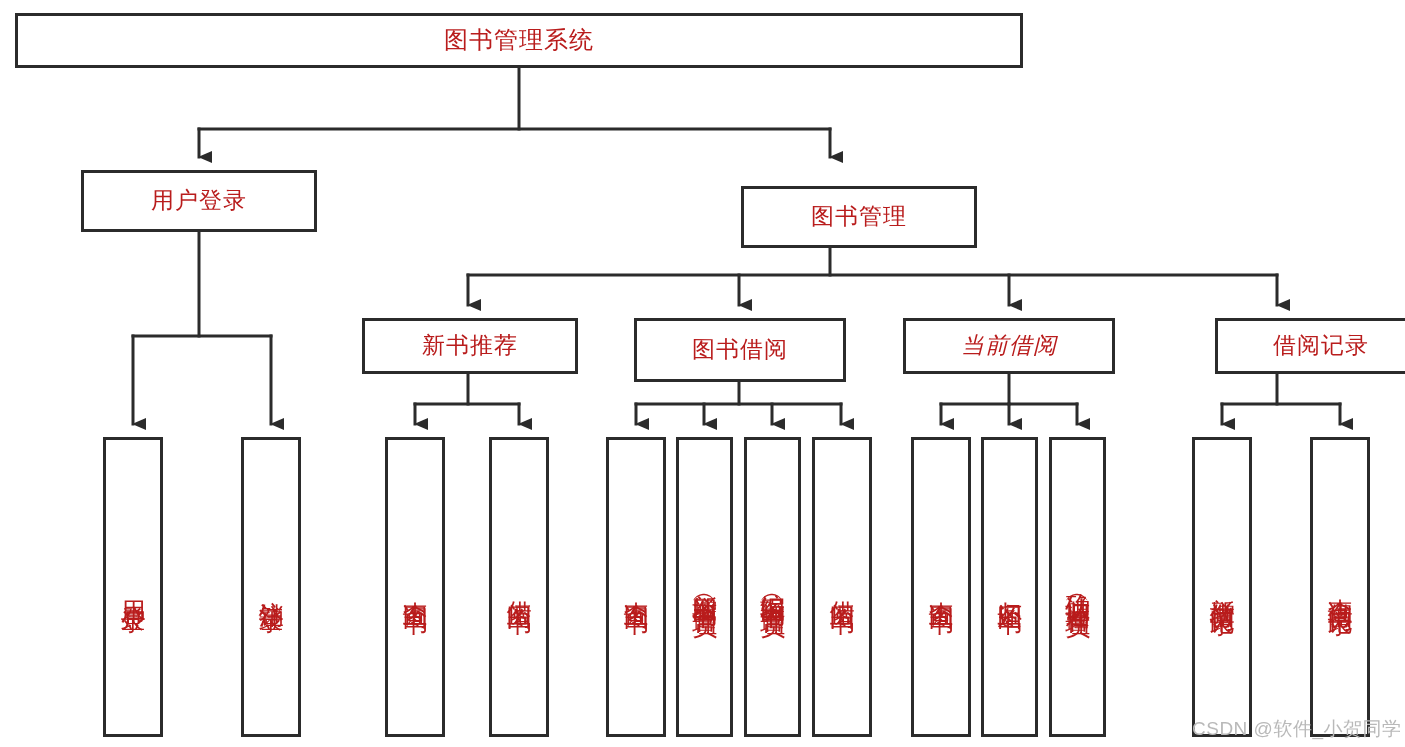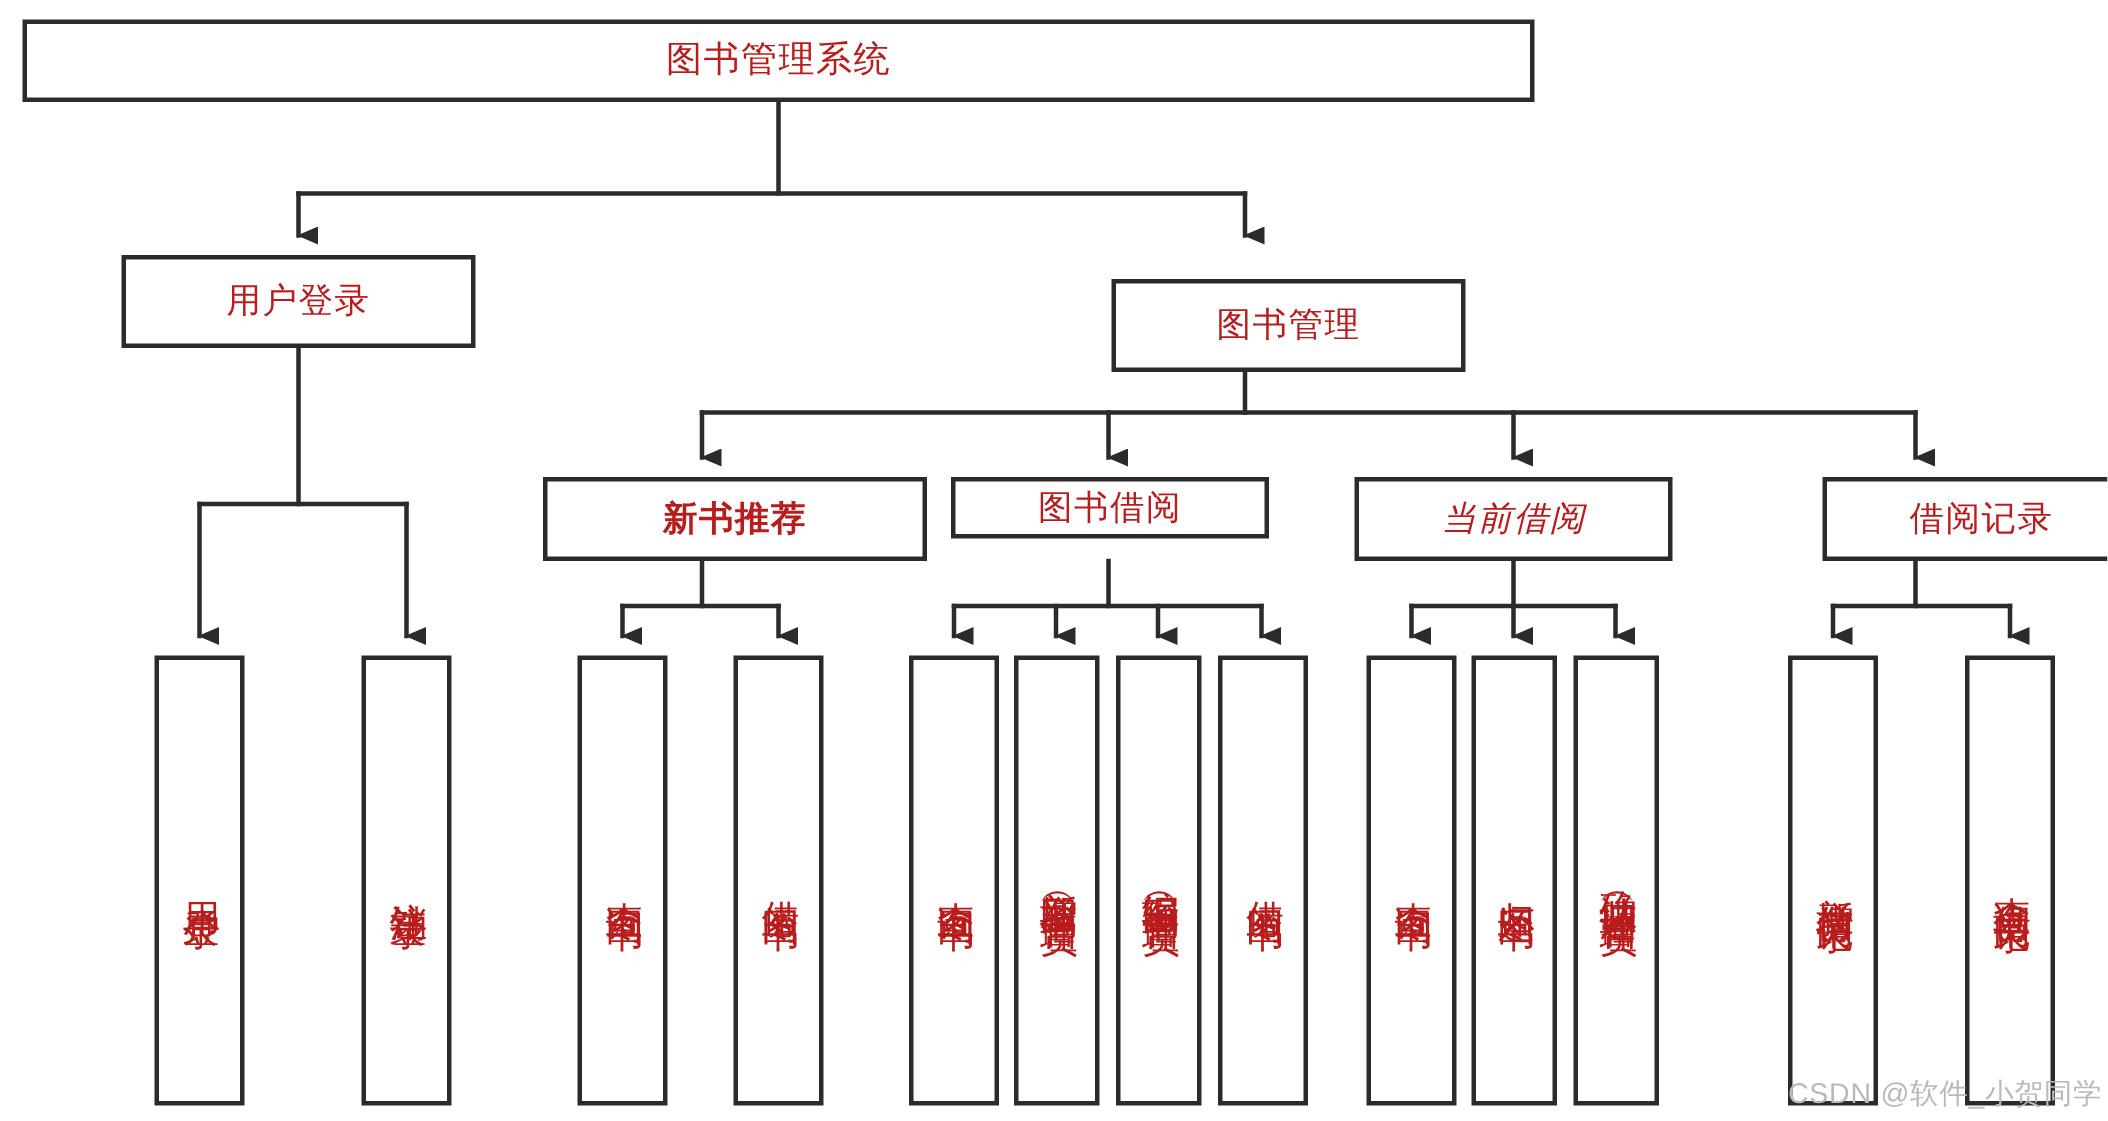--- a/index.html
+++ b/index.html
@@ -122,23 +122,23 @@
       <path d="M1340,404 L1340,424" marker-end="url(#arrow)"></path>
     </g>
   </svg>
 
   <div class="node node-h node-root" style="left:15px; top:13px; width:1008px; height:55px;">图书管理系统</div>
 
   <div class="node node-h" style="left:81px; top:170px; width:236px; height:62px;">用户登录</div>
 
   <div class="node node-h" style="left:741px; top:170px; width:236px; height:62px;margin-top:16px;">图书管理</div>
 
-  <div class="node node-h" style="left:362px; top:318px; width:256px; height:56px;font-weight:bold;">新书推荐</div>
+  <div class="node node-h" style="left:362px; top:318px; width:216px; height:56px;">新书推荐</div>
 
-  <div class="node node-h" style="left:634px; top:318px; width:212px; height:41px;">图书借阅</div>
+  <div class="node node-h" style="left:634px; top:318px; width:212px; height:64px;">图书借阅</div>
 
   <div class="node node-h" style="left:903px; top:318px; width:212px; height:56px;font-style:italic;">当前借阅</div>
 
   <div class="node node-h" style="left:1215px; top:318px; width:212px; height:56px;">借阅记录</div>
 
   <div class="node node-v" style="left:103px; top:437px; width:60px; height:300px;">用户登录</div>
 
   <div class="node node-v" style="left:241px; top:437px; width:60px; height:300px;">注销登录</div>
 
   <div class="node node-v" style="left:385px; top:437px; width:60px; height:300px;">查询图书</div>

